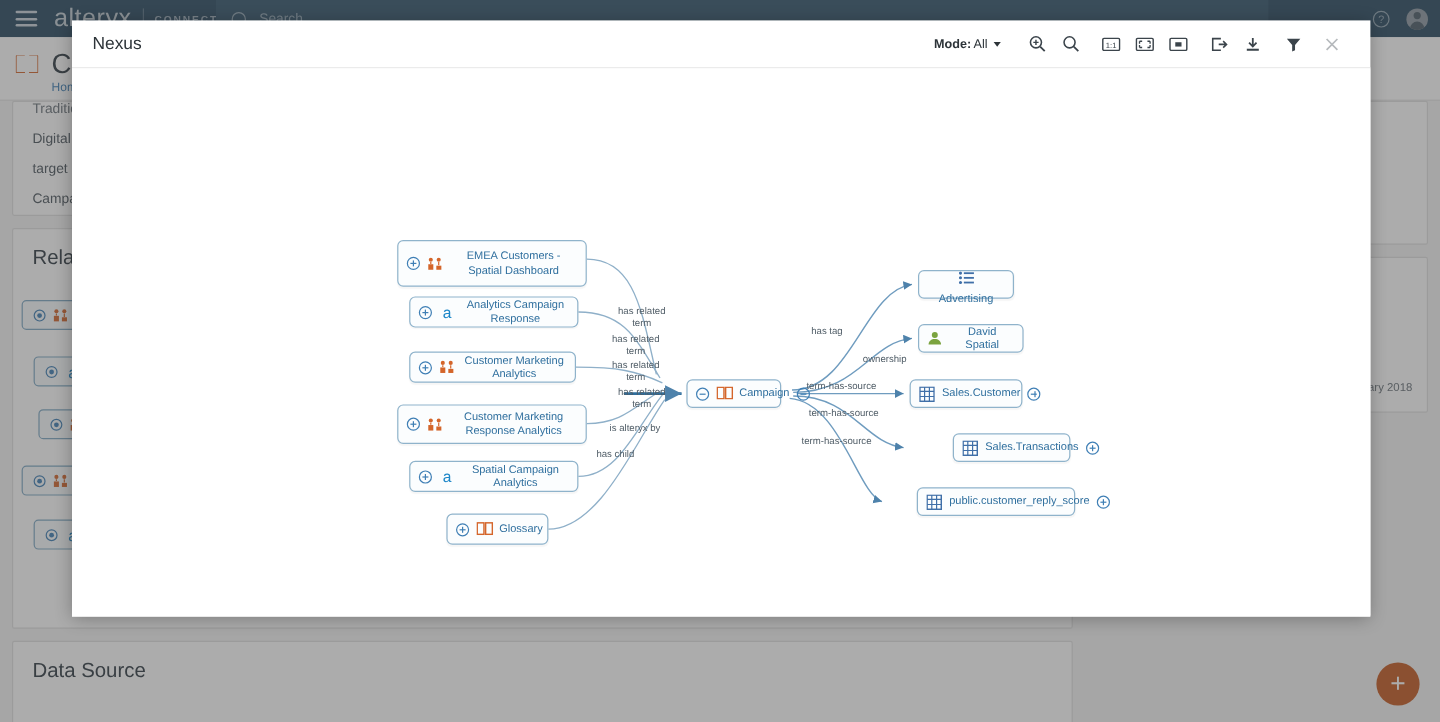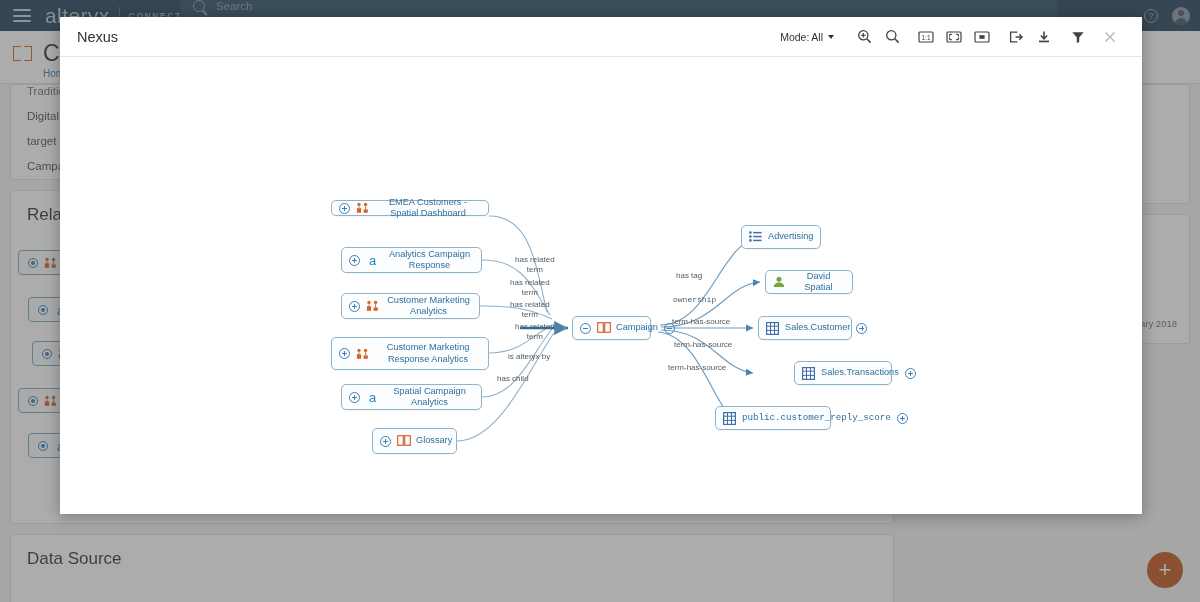--- a/index.html
+++ b/index.html
@@ -33,21 +33,21 @@
   }
   .brand-divider {
     width: 1px; height: 17px; background: #5a7487; margin: 0 9px;
   }
   .brand-sub {
     color: #9fb0bd; font-size: 8.5px; letter-spacing: 1.6px; font-weight: 700;
   }
   .nav-search {
     position: absolute; left: 180px; top: 0; width: 877px; height: 31px;
     background: #31526a;
-    display: flex; padding-left: 13px;
+    display: flex; align-items: center; padding-left: 13px;
   }
   .nav-search .sicon {
     width: 12px; height: 12px; border: 1.6px solid #93a8b6; border-radius: 50%;
     position: relative; margin-right: 11px;
   }
   .nav-search .sicon::after {
     content: ""; position: absolute; right: -4px; bottom: -3px;
     width: 6px; height: 1.6px; background: #93a8b6; transform: rotate(45deg);
   }
   .nav-search-text { color: #93a8b6; font-size: 11.5px; }
@@ -152,21 +152,21 @@
   #nexus-modal {
     position: absolute; left: 60px; top: 17px; width: 1082px; height: 497px;
     background: #ffffff; box-shadow: 0 2px 14px rgba(0,0,0,.3);
   }
   .modal-head {
     height: 40px; border-bottom: 1px solid #e6e6e6;
     display: flex; align-items: center; padding: 0 18px 0 17px;
   }
   .modal-title { font-size: 14.5px; color: #2d3439; }
   .modal-tools { margin-left: auto; display: flex; align-items: center; gap: 0; }
-  .mode-label { font-size: 10.5px; color: #2d3439; font-weight: 400; margin-right: 2px; margin-left: 40px; }
+  .mode-label { font-size: 10.5px; color: #2d3439; font-weight: 700; margin-right: 2px; margin-left: 40px; }
   .mode-value { font-size: 10.5px; color: #2d3439; }
   .caret-down {
     width: 0; height: 0; border-left: 3.5px solid transparent; border-right: 3.5px solid transparent;
     border-top: 4px solid #2d3439; margin-left: 5px; margin-right: 16px;
   }
   .tool-btn {
     width: 28px; height: 28px; display: flex; align-items: center; justify-content: center;
     cursor: pointer; color: #3b444b;
   }
   .tool-btn svg { display: block; }
@@ -423,21 +423,21 @@
         <path d="M601,270 C655,270 665,228 700,225"></path>
         <path d="M604,271 L693,271"></path>
         <path d="M601,273 C650,273 660,312 693,316"></path>
         <path d="M598,275 C640,278 655,355 675,361"></path>
       </g>
 
       <path d="M460,271 L508,271" fill="none" stroke="#2f6f9e" stroke-width="2.3" marker-end="url(#ar)"></path>
     </svg>
 
     <div id="graph-nodes">
-        <div class="gnode" style="left: 271px; top: 143px; width: 158px; height: 16px;">
+        <div class="gnode" style="left: 271px; top: 143px; width: 158px; height: 39px;">
           <span class="exp"></span>
           <span class="ico">
             <svg width="13" height="12" viewBox="0 0 13 12">
         <circle cx="3" cy="2.4" r="1.7" fill="#d4652a"></circle>
               <circle cx="9.6" cy="2.4" r="1.7" fill="#d4652a"></circle>
         <rect x="0.9" y="6.2" width="4.2" height="4.6" fill="#d4652a"></rect>
         <rect x="7.6" y="7.4" width="4.2" height="3.4" fill="#d4652a"></rect>
         <path d="M3 4.3v1.6M9.6 4.3v2.8" stroke="#d4652a" stroke-width="1"></path>
             </svg>
           </span>
@@ -501,21 +501,21 @@
           <span class="exp minus"></span>
           <span class="ico">
             <svg width="14" height="11" viewBox="0 0 14 11">
         <rect x="0.7" y="0.7" width="5.6" height="9.6" fill="none" stroke="#d4652a" stroke-width="1.2"></rect>
         <rect x="7.7" y="0.7" width="5.6" height="9.6" fill="none" stroke="#d4652a" stroke-width="1.2"></rect>
             </svg>
           </span>
           <span class="label">Campaign</span>
           <span class="exp minus"></span>
         </div>
-        <div class="gnode" style="left: 681px; top: 168px; width: 80px; height: 24px;">
+        <div class="gnode" style="left: 705px; top: 168px; width: 80px; height: 24px; flex-direction: column;">
           <span class="ico">
             <svg width="13" height="11" viewBox="0 0 13 11">
         <circle cx="1.4" cy="1.6" r="1.3" fill="#3f6fa8"></circle>
               <rect x="4.2" y="0.9" width="8.4" height="1.5" fill="#3f6fa8"></rect>
         <circle cx="1.4" cy="5.5" r="1.3" fill="#3f6fa8"></circle>
               <rect x="4.2" y="4.8" width="8.4" height="1.5" fill="#3f6fa8"></rect>
         <circle cx="1.4" cy="9.4" r="1.3" fill="#3f6fa8"></circle>
               <rect x="4.2" y="8.7" width="8.4" height="1.5" fill="#3f6fa8"></rect>
             </svg>
           </span>
@@ -543,21 +543,21 @@
         <div class="gnode" style="left: 734px; top: 304px; width: 98px; height: 24px;">
           <span class="ico">
             <svg width="13" height="13" viewBox="0 0 13 13">
         <rect x="0.6" y="0.6" width="11.8" height="11.8" fill="none" stroke="#3f6fa8" stroke-width="1.2"></rect>
         <path d="M0.6 4.2h11.8M0.6 8.4h11.8M4.5 0.6v11.8M8.5 0.6v11.8" stroke="#3f6fa8" stroke-width="1"></path>
             </svg>
           </span>
           <span class="label">Sales.Transactions</span>
           <span class="exp"></span>
         </div>
-        <div class="gnode" style="left: 655px; top: 349px; width: 116px; height: 24px; font-family: Liberation Mono, monospace;">
+        <div class="gnode" style="left: 704px; top: 349px; width: 132px; height: 24px;">
           <span class="ico">
             <svg width="13" height="13" viewBox="0 0 13 13">
         <rect x="0.6" y="0.6" width="11.8" height="11.8" fill="none" stroke="#3f6fa8" stroke-width="1.2"></rect>
         <path d="M0.6 4.2h11.8M0.6 8.4h11.8M4.5 0.6v11.8M8.5 0.6v11.8" stroke="#3f6fa8" stroke-width="1"></path>
             </svg>
           </span>
           <span class="label">public.customer_reply_score</span>
           <span class="exp"></span>
         </div>
       </div>
@@ -566,19 +566,19 @@
 term</div>
         <div class="elabel" style="left: 450px; top: 221px;">has related
 term</div>
         <div class="elabel" style="left: 450px; top: 243px;">has related
 term</div>
         <div class="elabel" style="left: 455px; top: 265px;">has related
 term</div>
         <div class="elabel" style="left: 448px; top: 295px;">is alteryx by</div>
         <div class="elabel" style="left: 437px; top: 317px;">has child</div>
         <div class="elabel" style="left: 616px; top: 214px;">has tag</div>
-        <div class="elabel" style="left: 613px; top: 238px; font-family: Liberation Mono, monospace;">ownership</div>
+        <div class="elabel" style="left: 659px; top: 238px;">ownership</div>
         <div class="elabel" style="left: 612px; top: 260px;">term-has-source</div>
         <div class="elabel" style="left: 614px; top: 283px;">term-has-source</div>
         <div class="elabel" style="left: 608px; top: 306px;">term-has-source</div>
       </div>
   </div>
 </div>
 
 </body></html>

